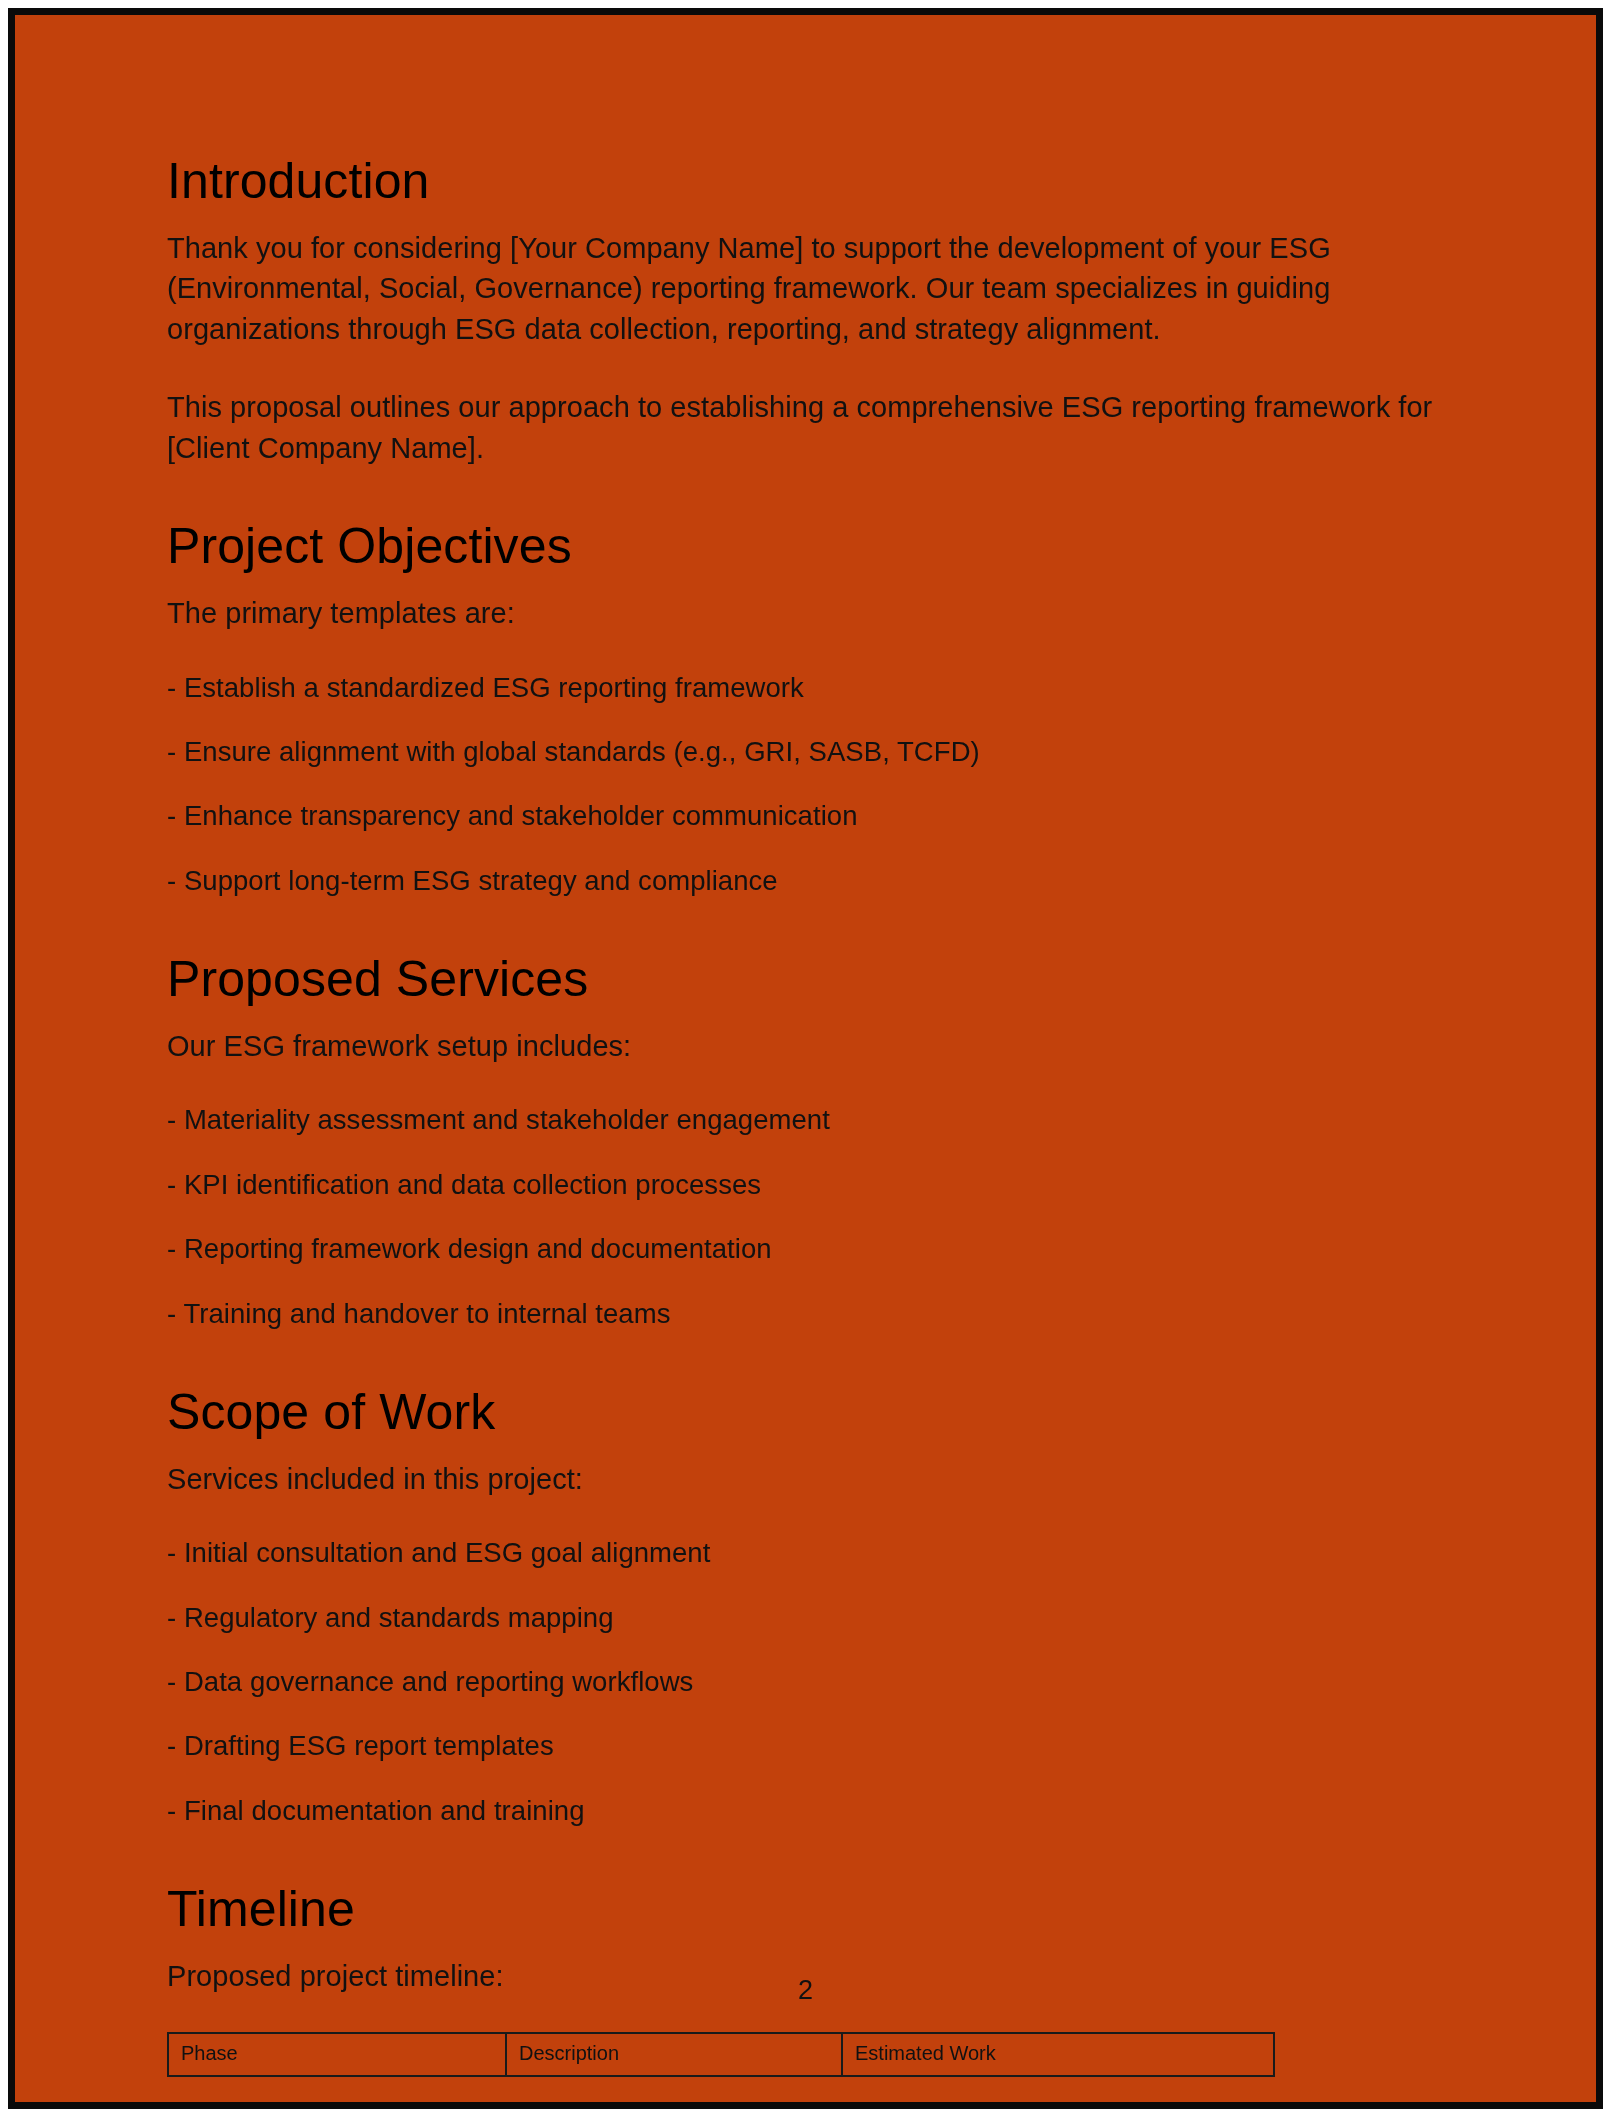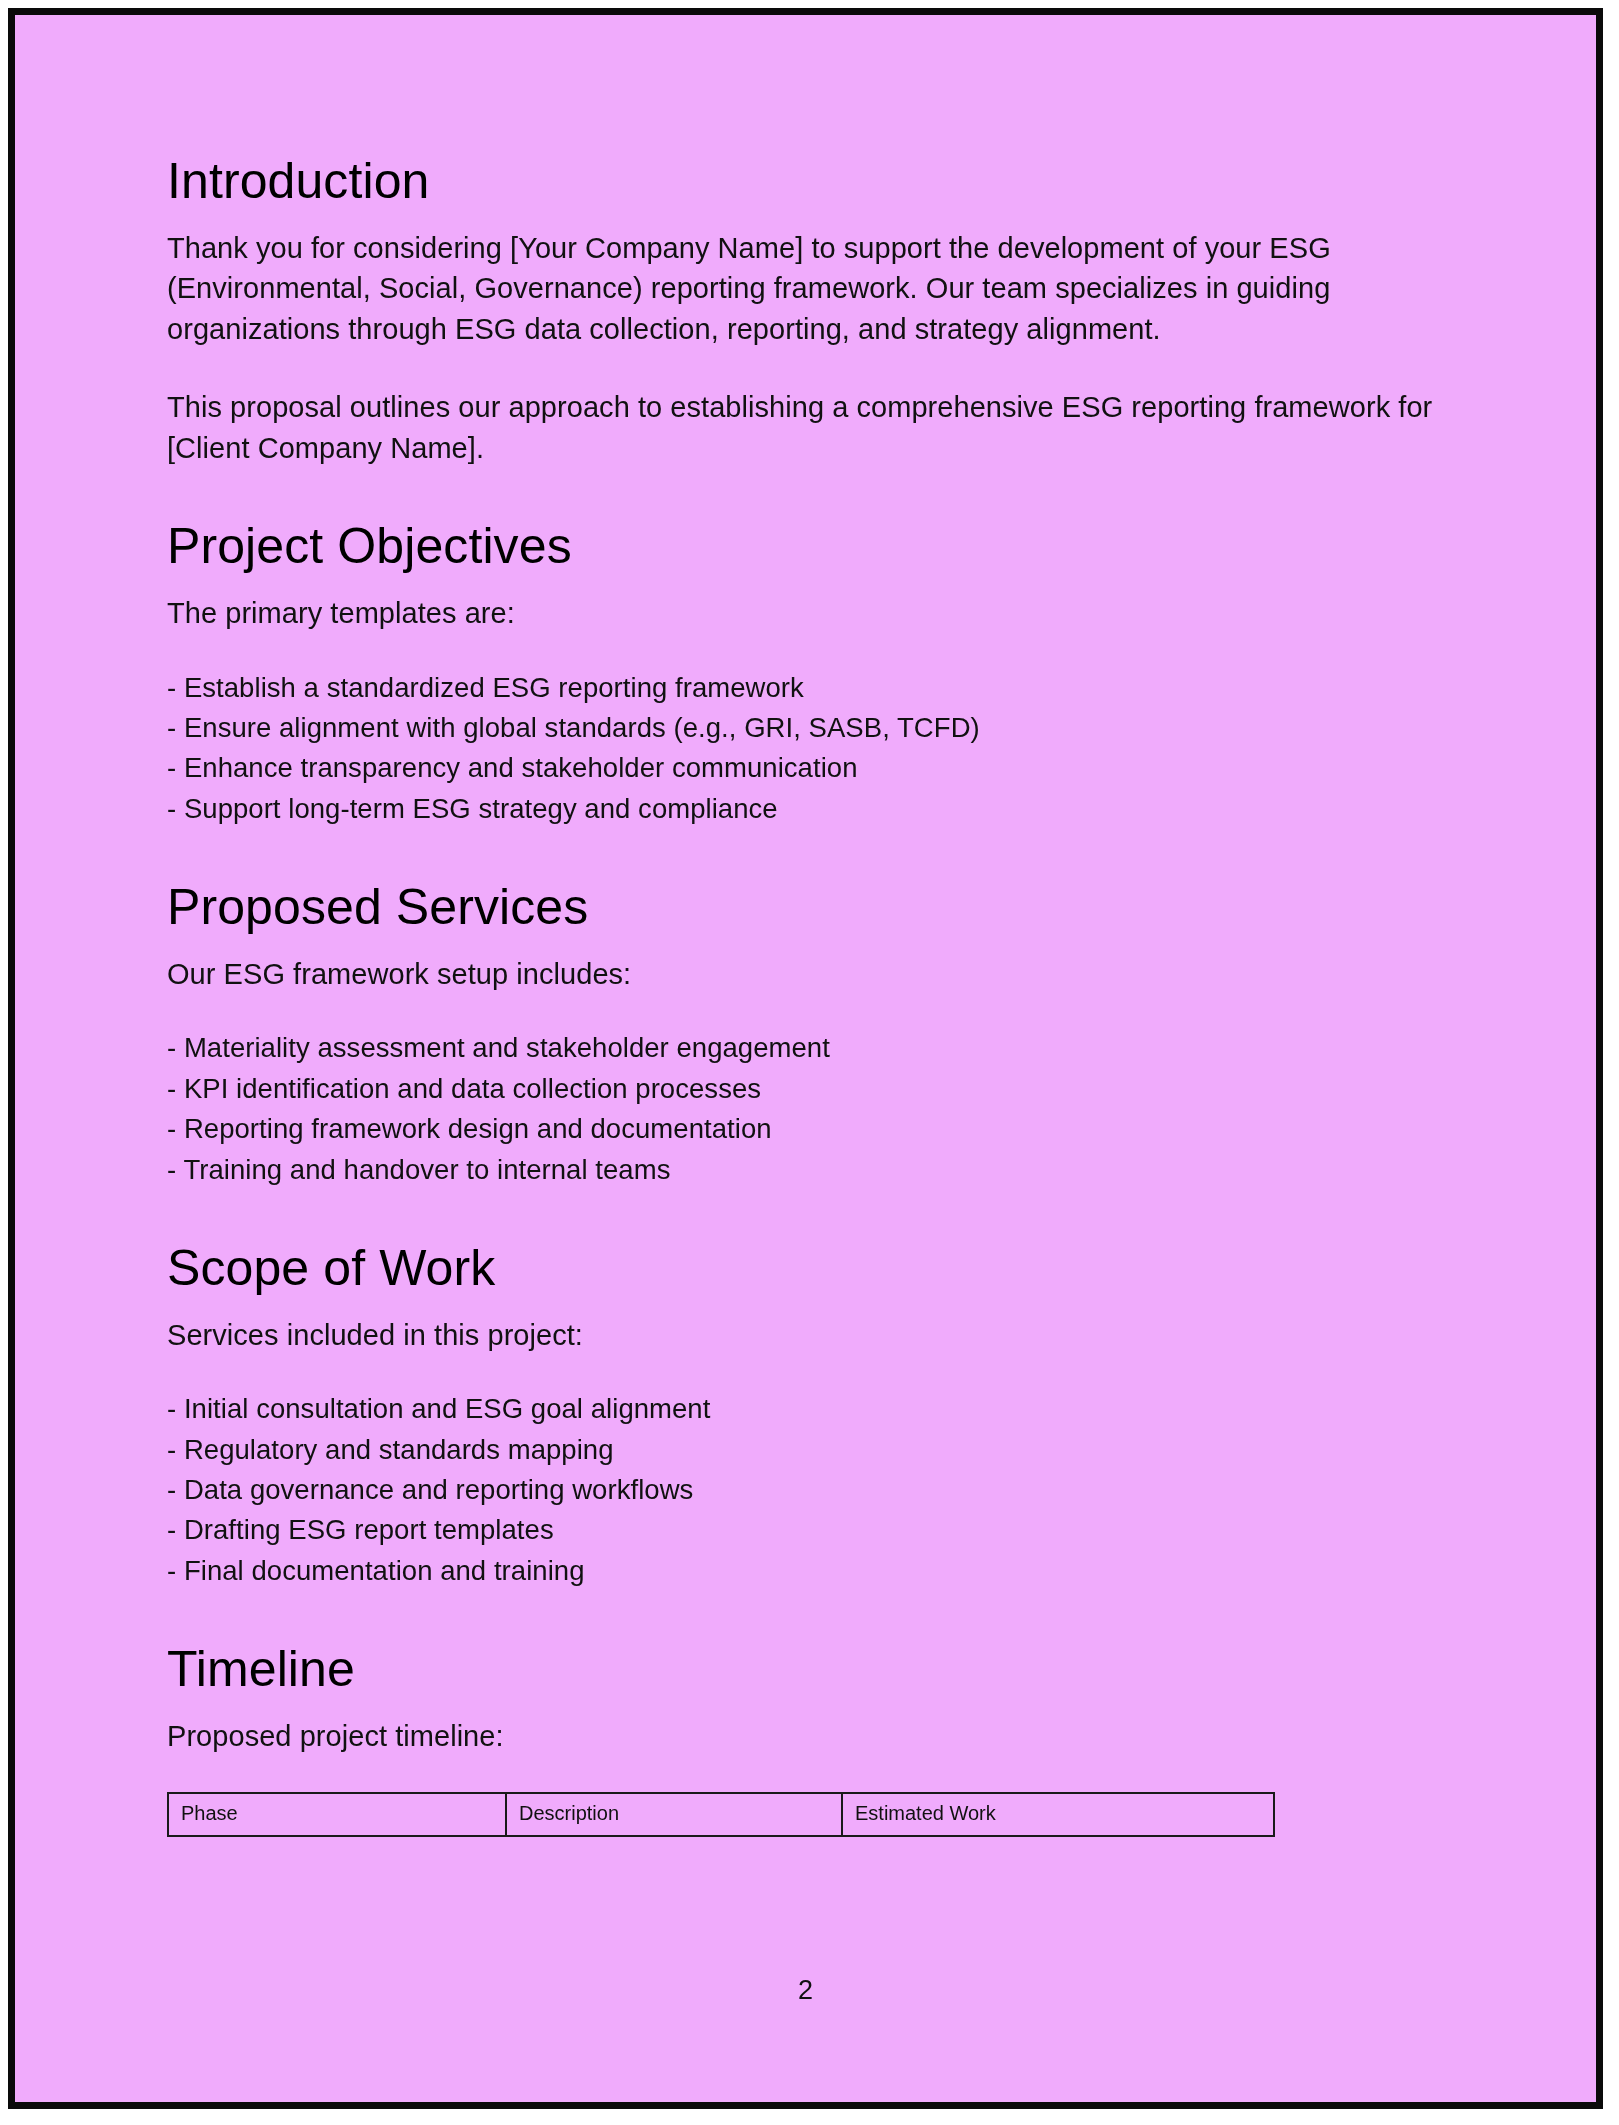--- a/index.html
+++ b/index.html
@@ -26,21 +26,21 @@
     background: #ffffff;
     box-sizing: border-box;
   }
 
   .page {
     position: absolute;
     left: 0;
     top: 0;
     right: 0;
     bottom: 0;
-    background: #f0abfc;
+    background: #c2410c;
     overflow: hidden;
   }
 
   .page-inner {
     position: absolute;
     left: 152px;
     top: 140px;
     width: 1290px;
   }
 
@@ -84,20 +84,21 @@
     padding: 0;
     margin-top: 34px;
   }
 
   .bullet-list li {
     font-size: 27.5px;
     line-height: 1.47;
     color: #111;
     letter-spacing: 0.05px;
     white-space: pre;
+    margin-top: 24px;
   }
 
   .intro-lead {
     margin-top: 20px;
   }
 
   .section-lead {
     margin-top: 20px;
   }
 

